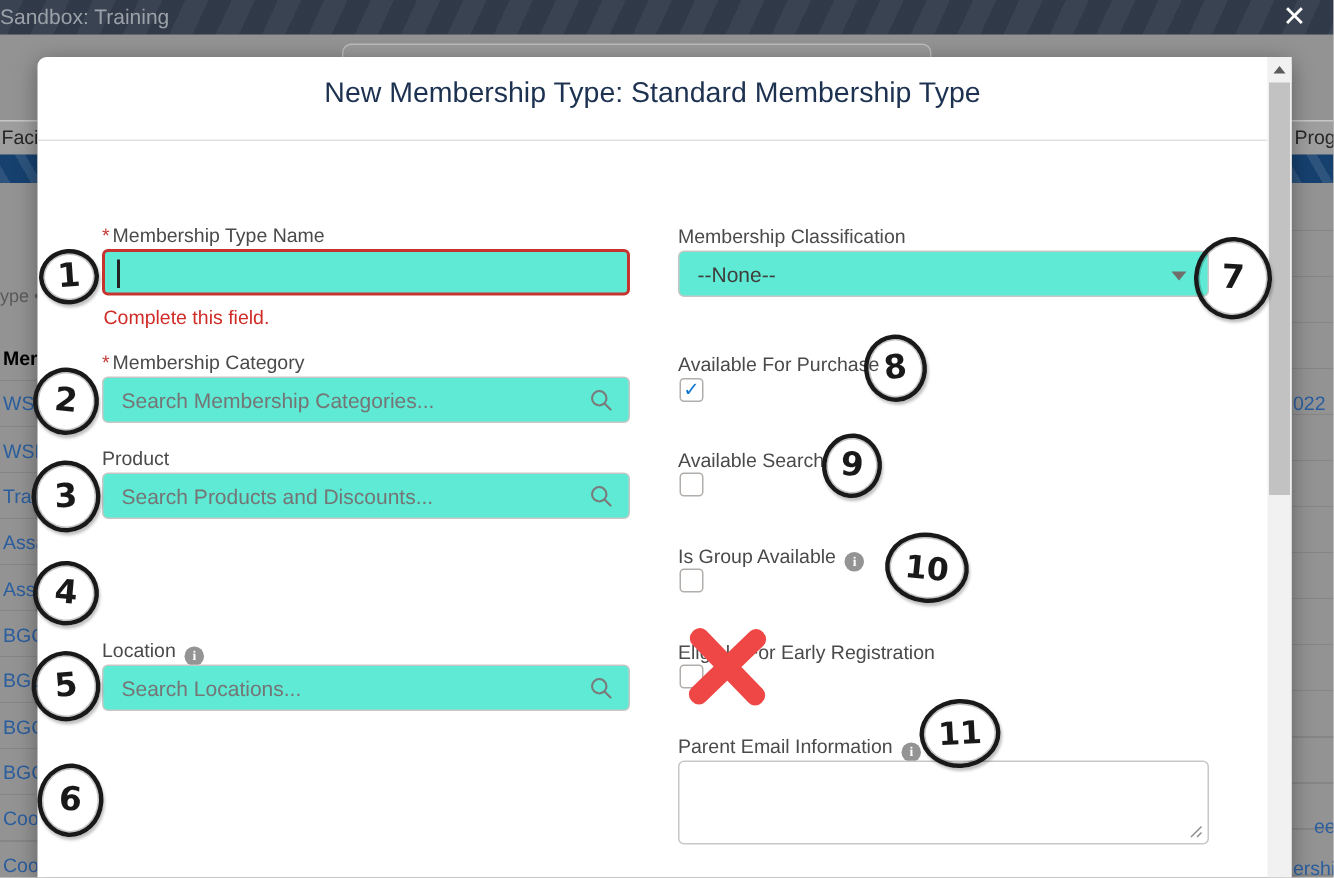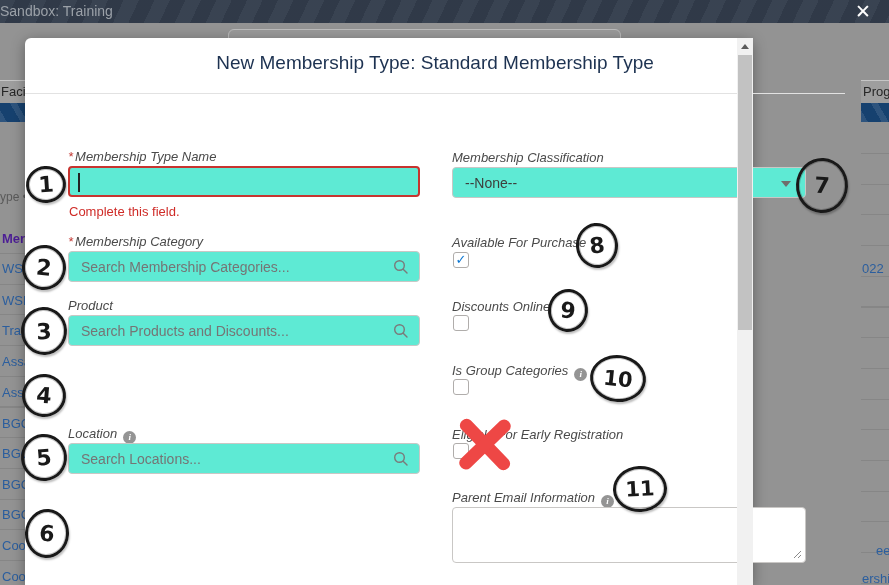--- a/index.html
+++ b/index.html
@@ -17,38 +17,38 @@
   .bg-strip { position:absolute; top:23px; bottom:0; background:#939393; z-index:1; overflow:hidden; }
   .bg-left  { left:0; width:25px; }
   .bg-right { right:0; width:28px; }
   .tab-band { position:absolute; left:0; right:0; top:57px; height:23px; background:#9e9e9e; border-top:1px solid #c6c6c6; }
   .tab-band span { position:absolute; top:3px; font-size:13px; color:#262626; white-space:nowrap; }
   .nav-band { position:absolute; left:0; right:0; top:80px; height:19px; background:#16416f;
     background-image:repeating-linear-gradient(60deg, rgba(255,255,255,.10) 0 6px, rgba(255,255,255,0) 6px 18px); }
   .bg-frag { position:absolute; white-space:nowrap; font-size:13px; }
   .bg-link { color:#2b5e9e; }
   .bg-crumb { color:#5a5a5a; font-size:12px; }
-  .bg-header { color:#4c1d95; font-weight:bold; font-size:13px; }
+  .bg-header { color:#000000; font-weight:bold; font-size:13px; }
   .rowlines { position:absolute; left:0; right:0; bottom:0;
     background-image:repeating-linear-gradient(to bottom, #868686 0 1px, transparent 1px 30.7px); }
   
   .bg-search { position:absolute; left:228px; top:29px; width:393px; height:31px; border:1px solid #bcbcbc;
     border-radius:6px; background:#9a9a9a; z-index:2; }
 
   
-  .modal { position:absolute; left:25px; top:38px; width:728px; height:547px; background:#ffffff;
+  .modal { position:absolute; left:25px; top:38px; width:836px; height:547px; background:#ffffff;
     border-radius:6px 6px 0 0; box-shadow:0 3px 14px rgba(0,0,0,.35); z-index:5; }
   .modal-title { position:absolute; left:0; width:820px; top:14px; text-align:center; font-size:19px; color:#1d3251; }
   .modal-divider { position:absolute; left:0; top:55px; width:820px; height:1px; background:#e2e2e2; }
   .section-bar { position:absolute; left:8px; top:64px; width:807px; height:31px; background:#f3f3f3; border-radius:3px; }
   .section-bar span { position:absolute; left:14px; top:6px; font-size:15px; color:#464646; }
 
   
   .fld { position:absolute; }
-  .fld-label { font-size:13px; color:#4a4a4a; white-space:nowrap;font-style:italic; }
+  .fld-label { font-size:13px; color:#4a4a4a; white-space:nowrap; }
   .req { color:#c23934; margin-right:2px; }
   .info-icon { display:inline-block; width:13px; height:13px; margin-left:6px; background:#949494; color:#fff;
     border-radius:50%; font-size:9px; font-weight:bold; text-align:center; line-height:13px; vertical-align:-2px;
     font-family:"Liberation Serif",serif; }
   .tbox { position:absolute; left:0; top:17px; width:352px; height:31px; background:#5eead4; border:1px solid #c9c7c5; border-radius:4px; }
   .tbox.err { border:2px solid #c7342f; }
   .caret { position:absolute; left:8px; top:5px; width:2px; height:19px; background:#222; }
   .placeholder { position:absolute; left:12px; top:7px; font-size:14px; color:#757575; white-space:nowrap; }
   .value-text { position:absolute; left:12px; top:7px; font-size:14px; color:#3e3e3c; white-space:nowrap; }
   .search-icon { position:absolute; right:10px; top:7px; }
@@ -177,26 +177,26 @@
   </div>
 
   <div class="fld" style="left:427px;top:197px;width:354px">
     <div class="fld-label">Available For Purchase</div>
     <div class="checkbox" style="top:17px">
       <span class="check">✓</span>
     </div>
   </div>
 
   <div class="fld" style="left:427px;top:261px;width:354px">
-    <div class="fld-label">Discounts Online</div>
+    <div class="fld-label">Available Search</div>
     <div class="checkbox" style="top:16px"></div>
   </div>
 
   <div class="fld" style="left:427px;top:325px;width:354px">
-    <div class="fld-label"><span>Is Group Categories</span><span class="info-icon">i</span></div>
+    <div class="fld-label"><span>Is Group Available</span><span class="info-icon">i</span></div>
     <div class="checkbox" style="top:16px"></div>
   </div>
 
   <div class="fld" style="left:427px;top:389px;width:354px">
     <div class="fld-label">Eligible For Early Registration</div>
     <div class="checkbox" style="top:16px"></div>
   </div>
 
   <div class="fld" style="left:427px;top:452px;width:354px">
     <div class="fld-label"><span>Parent Email Information</span><span class="info-icon">i</span></div>

